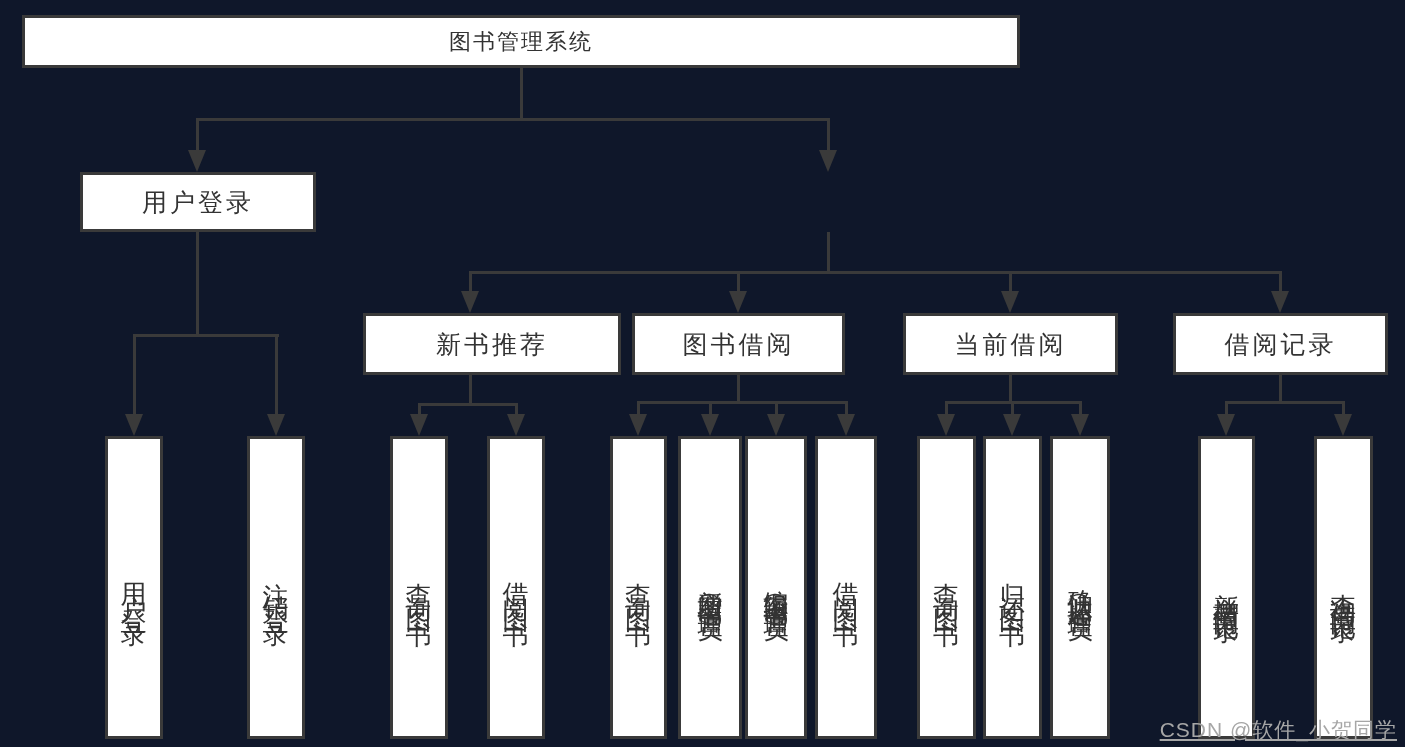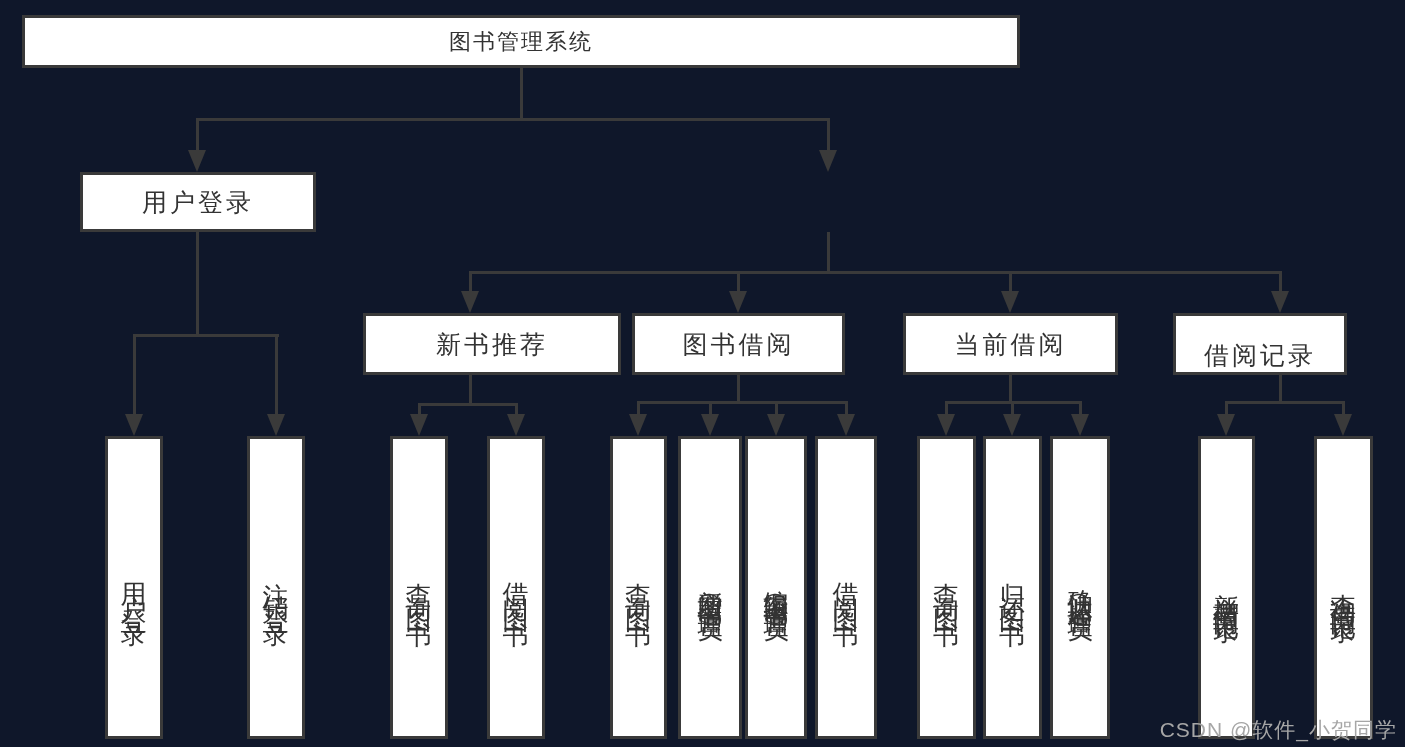--- a/index.html
+++ b/index.html
@@ -22,21 +22,21 @@
   .vlabel.m6{letter-spacing:5px;}
   .vlabel.l9{font-size:25px;letter-spacing:4px;}
   .line{position:absolute;background:#3a3a3a;z-index:1;}
   .arrow{
     position:absolute;width:0;height:0;z-index:1;
     border-left:9px solid transparent;border-right:9px solid transparent;
     border-top:22px solid #3a3a3a;
   }
   .watermark{
     position:absolute;right:8px;bottom:3px;font-size:21px;color:#a6a6a6;
-    z-index:5;letter-spacing:1px;white-space:nowrap;
+    z-index:5;letter-spacing:1px;white-space:nowrap;text-decoration:underline;
   }
 </style>
 </head>
 <body>
 
 <div class="canvas">
 
   <div class="box" style="left:22px;top:15px;width:998px;height:53px;">
     <span class="root-label">图书管理系统</span>
   </div>
@@ -78,21 +78,21 @@
 
   <div class="box" style="left:363px;top:313px;width:258px;height:62px;">
     <span class="branch-label">新书推荐</span>
   </div>
   <div class="box" style="left:632px;top:313px;width:213px;height:62px;">
     <span class="branch-label">图书借阅</span>
   </div>
   <div class="box" style="left:903px;top:313px;width:215px;height:62px;">
     <span class="branch-label">当前借阅</span>
   </div>
-  <div class="box" style="left:1173px;top:313px;width:174px;height:62px;align-items:flex-end;">
+  <div class="box" style="left:1173px;top:313px;width:215px;height:62px;">
     <span class="branch-label">借阅记录</span>
   </div>
 
   <div>
     <div class="line" style="left:469px;top:375px;width:3px;height:31px;"></div>
     <div class="line" style="left:418px;top:403px;width:100px;height:3px;"></div>
     <div class="line" style="left:418px;top:403px;width:3px;height:14px;"></div>
     <div class="arrow" style="left:410px;top:414px;"></div>
     <div class="line" style="left:515px;top:403px;width:3px;height:14px;"></div>
     <div class="arrow" style="left:507px;top:414px;"></div>

